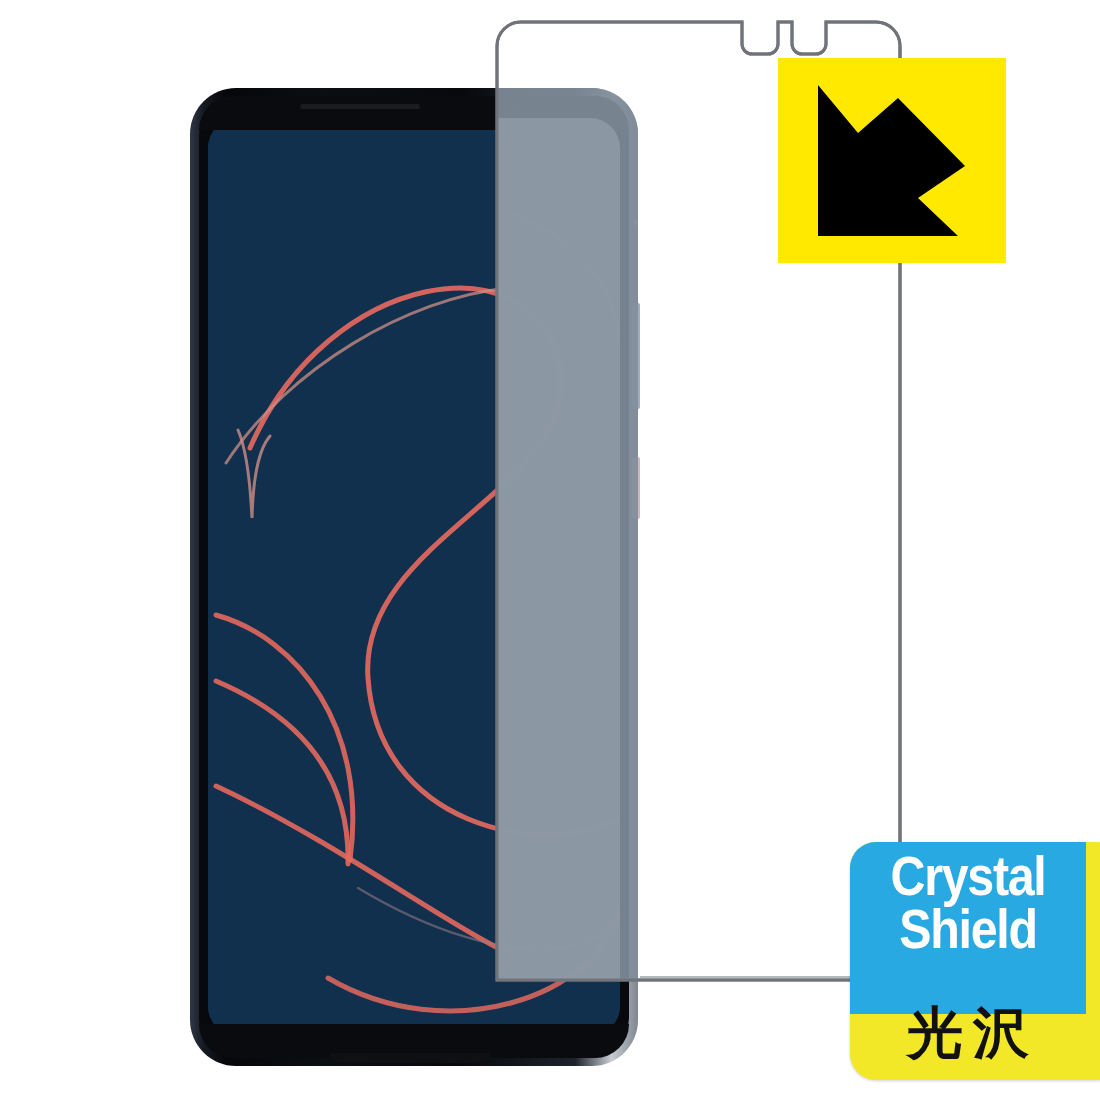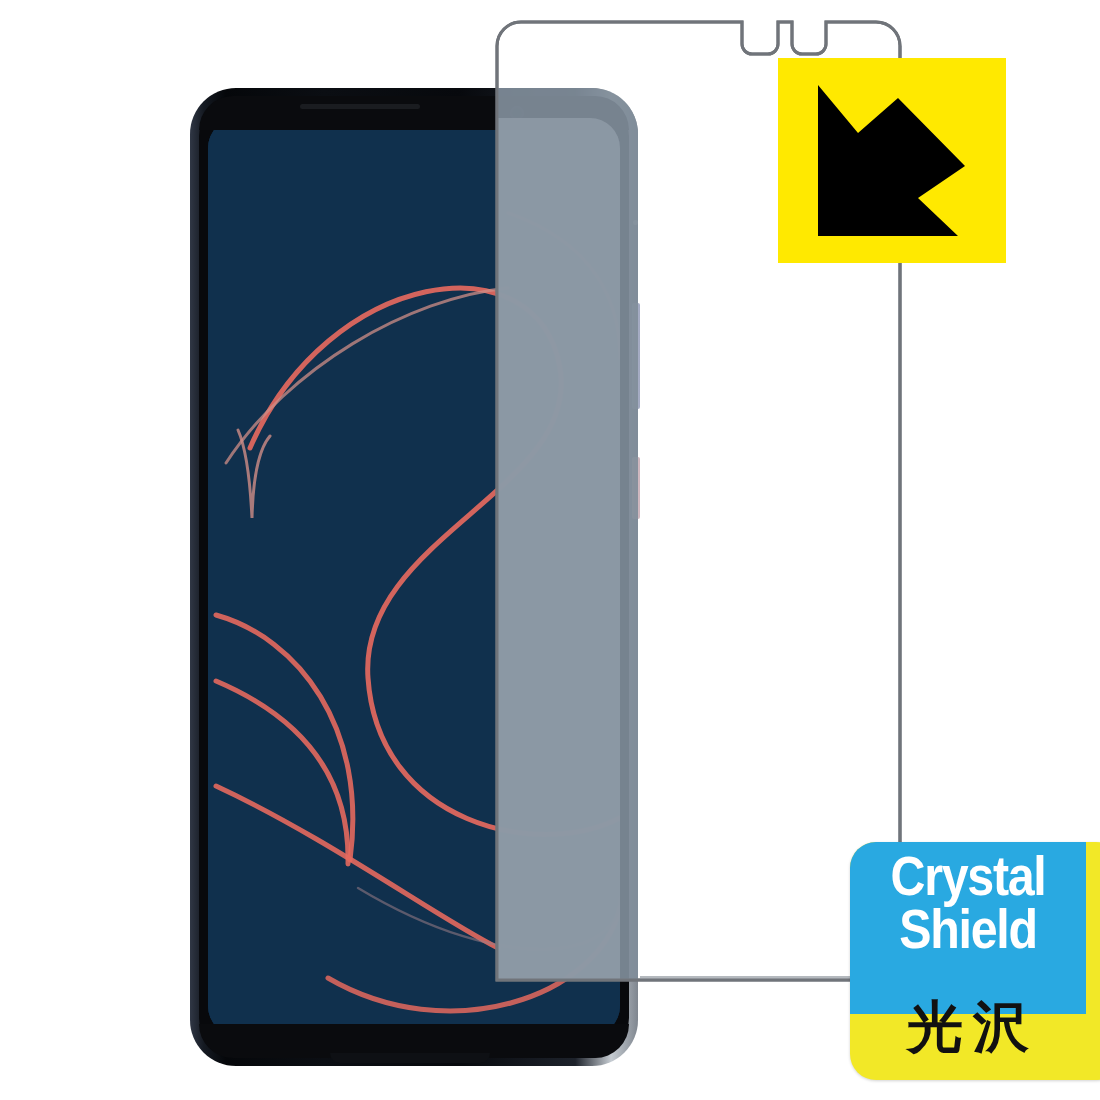--- a/index.html
+++ b/index.html
@@ -182,25 +182,25 @@
     font-family: "Liberation Sans", sans-serif;
     font-weight: bold;
     font-size: 55px;
     line-height: 0.97;
     letter-spacing: -1.5px;
     transform: scaleX(0.88);
   }
   .badge-crystal-sub {
     position: absolute;
     left: 0;
-    top: 156px;
+    top: 166px;
     width: 236px;
     text-align: center;
     color: #111111;
-    font-family: Liberation Sans, sans-serif;
+    font-family: Liberation Mono, monospace;
     font-weight: bold;
     font-size: 56px;
     line-height: 1.05;
     letter-spacing: 10px;
     text-indent: 10px;
   }
 </style>
 </head>
 <body>
 

